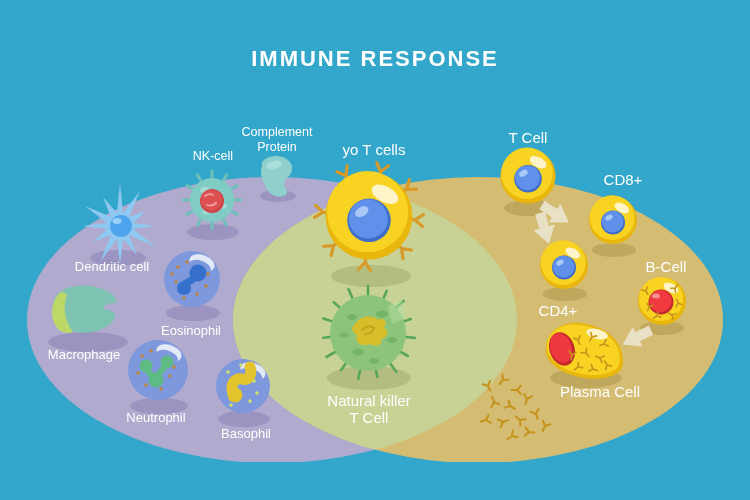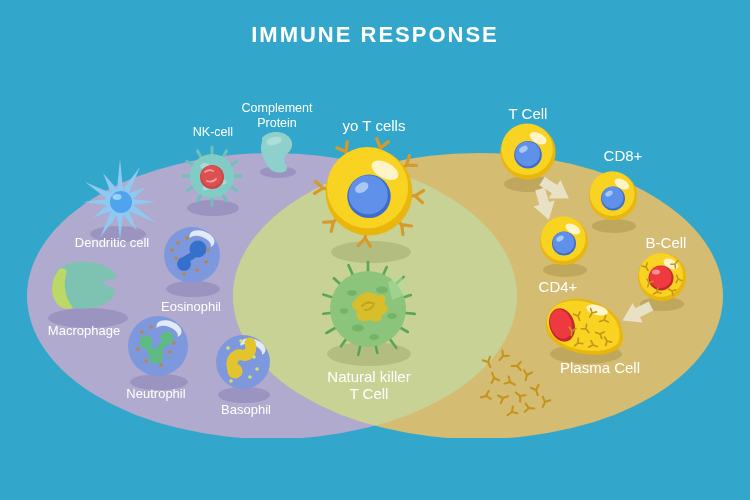--- a/index.html
+++ b/index.html
@@ -1,16 +1,16 @@
 <!DOCTYPE html>
 <html><head>
 <meta charset="utf-8">
 <style>
   html,body{margin:0;padding:0;background:#33A7CB;}
-  .stage{width:750px;height:438px;position:relative;overflow:hidden;font-family:"Liberation Sans",sans-serif;}
+  .stage{width:750px;height:438px;position:relative;overflow:hidden;font-family:"Liberation Sans",sans-serif;margin-top:24px;}
   svg{display:block;}
   text{fill:#FFFFFF;font-family:"Liberation Sans",sans-serif;}
   .lbl{font-size:13px;}
   .lbl-lg{font-size:15px;}
   .lbl-sm{font-size:12.5px;}
   .title{font-size:22px;font-weight:bold;letter-spacing:2px;}
 </style>
 </head>
 <body>
 

